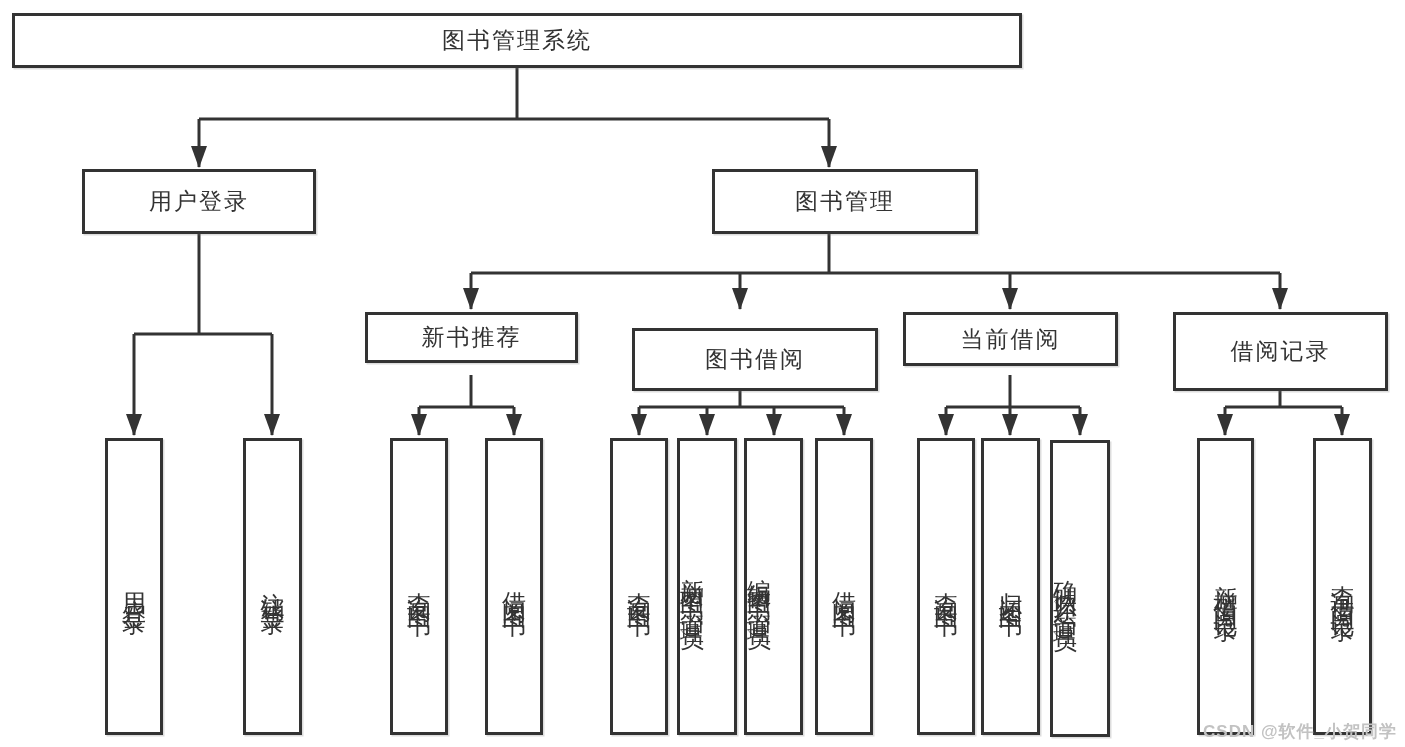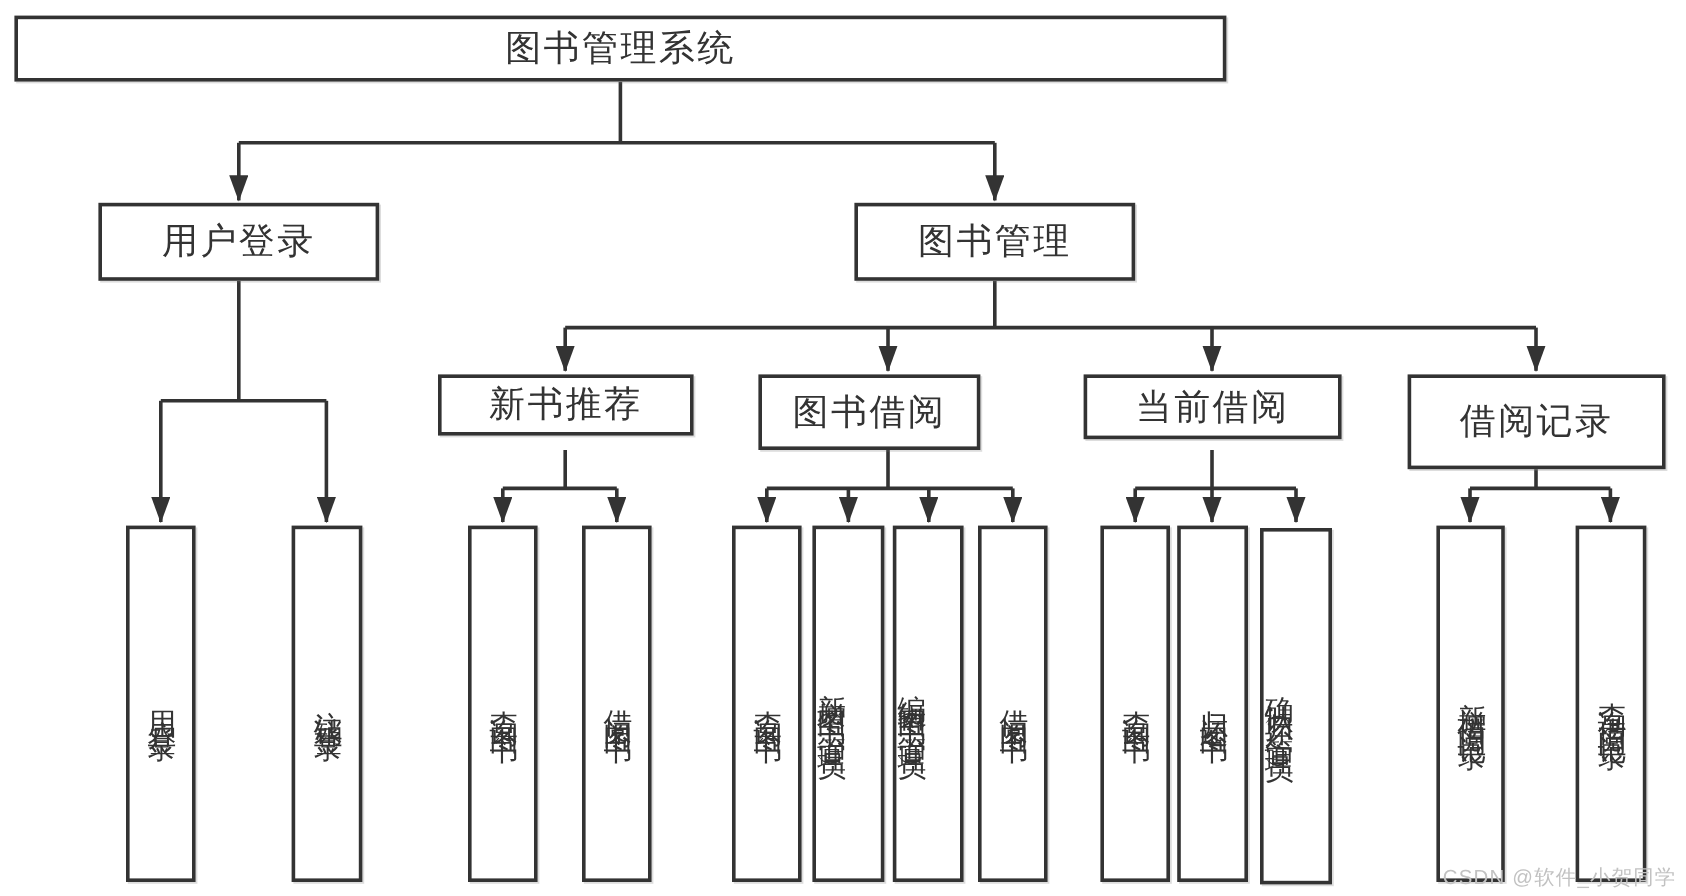--- a/index.html
+++ b/index.html
@@ -27,21 +27,21 @@
     box-sizing: border-box;
     border: 3px solid #333333;
     background: #ffffff;
     color: #333333;
     display: flex;
     align-items: center;
     justify-content: center;
     box-shadow: 1.5px 1.5px 0 rgba(120,120,120,0.25);
   }
   .node.h span {
-    font-size: 30px;
+    font-size: 23px;
     letter-spacing: 2px;
     white-space: nowrap;
     text-align: right;
   }
   .node.v span {
     writing-mode: vertical-rl;
     text-orientation: mixed;
     font-size: 24px;
     line-height: 1;
     letter-spacing: 7px;
@@ -49,20 +49,21 @@
   }
   .node.v.long { align-items: center; justify-content: flex-start; padding-top: 8px; }
   .watermark {
     position: absolute;
     right: 8px;
     bottom: 4px;
     font-size: 17px;
     letter-spacing: 1px;
     color: #c2c2c2;
     white-space: nowrap;
+    font-weight: bold;
   }
 </style>
 </head>
 <body>
 
 <div class="stage">
 
   <svg class="wires" viewBox="0 0 1405 747" xmlns="http://www.w3.org/2000/svg">
     <defs>
       <marker id="arrowDown" markerUnits="userSpaceOnUse" markerWidth="16" markerHeight="22" refX="8" refY="21" orient="0">
@@ -111,28 +112,28 @@
     <path class="wire" d="M1342 407 V435" marker-end="url(#arrowDown)"></path>
   </svg>
 
   <div class="node h" style="left:12px; top:13px; width:1010px; height:55px;">
     <span>图书管理系统</span>
   </div>
 
   <div class="node h" style="left:82px; top:169px; width:234px; height:65px;">
     <span>用户登录</span>
   </div>
-  <div class="node h" style="left:712px; top:169px; width:234px; height:65px;">
+  <div class="node h" style="left:712px; top:169px; width:266px; height:65px;">
     <span>图书管理</span>
   </div>
 
   <div class="node h" style="left:365px; top:312px; width:213px; height:51px;">
     <span>新书推荐</span>
   </div>
-  <div class="node h" style="left:632px; top:312px; width:185px; height:63px;">
+  <div class="node h" style="left:632px; top:328px; width:246px; height:63px;">
     <span>图书借阅</span>
   </div>
   <div class="node h" style="left:903px; top:312px; width:215px; height:54px;">
     <span>当前借阅</span>
   </div>
   <div class="node h" style="left:1173px; top:312px; width:215px; height:79px;">
     <span>借阅记录</span>
   </div>
 
   <div class="node v" style="left:105px; top:438px; width:58px; height:297px;">

